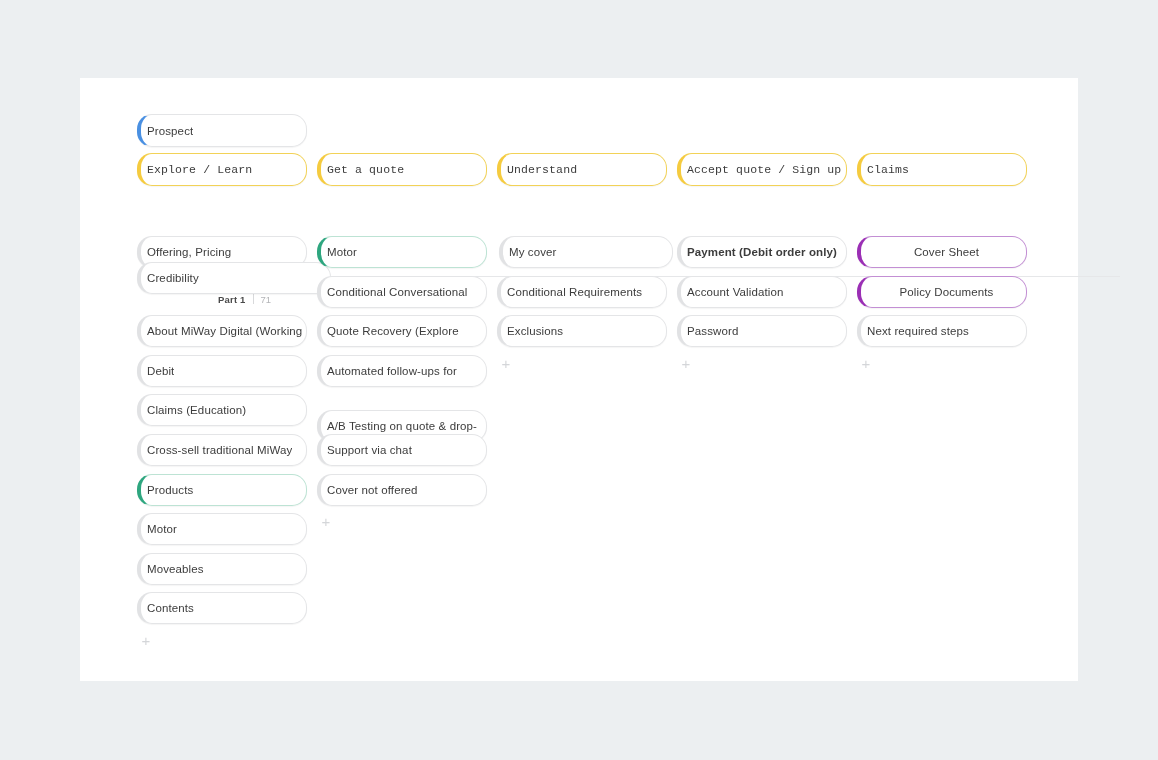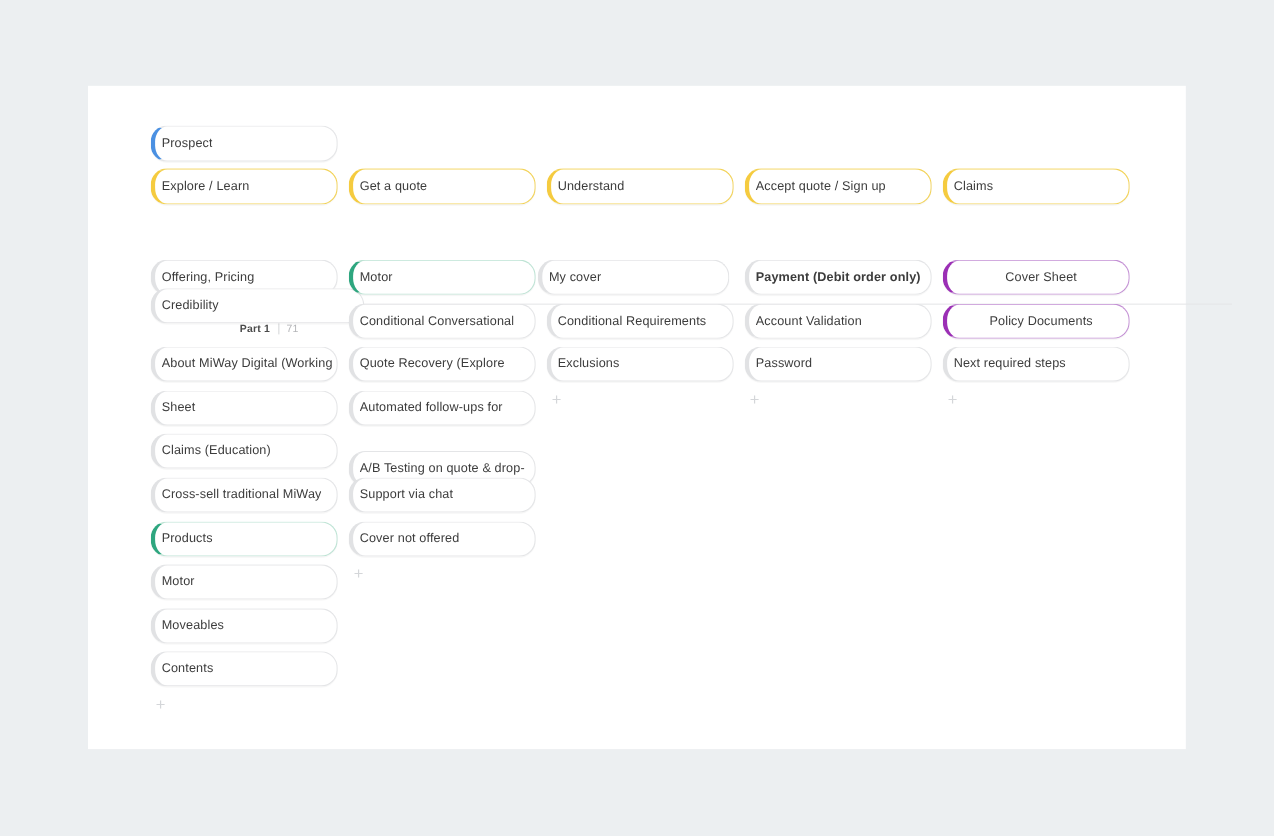--- a/index.html
+++ b/index.html
@@ -48,21 +48,21 @@
     font-size: 11.5px;
     line-height: 14px;
     color: #3c3c3c;
     white-space: nowrap;
     overflow: hidden;
     letter-spacing: 0.01em;
   }
 
   
   .card.accent-blue   { border-left-color: #4a90e2; border-color:#e4e5e7; border-left-color:#4a90e2; }
-  .card.accent-yellow { border-color: #f2d257; border-left-color: #f5cb3f; }
+  .card.accent-yellow { border-color: #f2d257; border-left-color: #f5cb3f; font-family: Liberation Mono, monospace; }
   .card.accent-green  { border-color: #bde3d4; border-left-color: #2ea67f; }
   .card.accent-purple { border-color: #c38fd4; border-left-color: #9b2fb5; justify-content: center; }
 
   
   .stage-card { height: 33px; }
 
   
   #divider {
     position: absolute;
     left: 137px;
@@ -152,21 +152,21 @@
         <div class="card" style="left: 57px; top: 158px; width: 170px;">
           <span class="label">Offering, Pricing</span>
         </div>
         <div class="card" style="left: 57px; top: 184px; width: 194px;">
           <span class="label">Credibility</span>
         </div>
         <div class="card" style="left: 57px; top: 237.2px; width: 170px;">
           <span class="label">About MiWay Digital (Working</span>
         </div>
         <div class="card" style="left: 57px; top: 276.8px; width: 170px;">
-          <span class="label">Sheet</span>
+          <span class="label">Debit</span>
         </div>
         <div class="card" style="left: 57px; top: 316.4px; width: 170px;">
           <span class="label">Claims (Education)</span>
         </div>
         <div class="card" style="left: 57px; top: 356px; width: 170px;">
           <span class="label">Cross-sell traditional MiWay</span>
         </div>
         <div class="card accent-green" style="left: 57px; top: 395.6px; width: 170px;">
           <span class="label">Products</span>
         </div>
@@ -195,21 +195,21 @@
         <div class="card" style="left: 237px; top: 316.4px; width: 170px; margin-top: 16px;">
           <span class="label">A/B Testing on quote &amp; drop-</span>
         </div>
         <div class="card" style="left: 237px; top: 356px; width: 170px;">
           <span class="label">Support via chat</span>
         </div>
         <div class="card" style="left: 237px; top: 395.6px; width: 170px;">
           <span class="label">Cover not offered</span>
         </div>
         <div class="add-btn" style="left: 239px; top: 437.2px;">+</div>
-        <div class="card" style="left: 409px; top: 158px; width: 174px;">
+        <div class="card" style="left: 419px; top: 158px; width: 174px;">
           <span class="label">My cover</span>
         </div>
         <div class="card" style="left: 417px; top: 197.6px; width: 170px;">
           <span class="label">Conditional Requirements</span>
         </div>
         <div class="card" style="left: 417px; top: 237.2px; width: 170px;">
           <span class="label">Exclusions</span>
         </div>
         <div class="add-btn" style="left: 419px; top: 278.8px;">+</div>
         <div class="card" style="left: 597px; top: 158px; width: 170px; font-weight: bold;">

